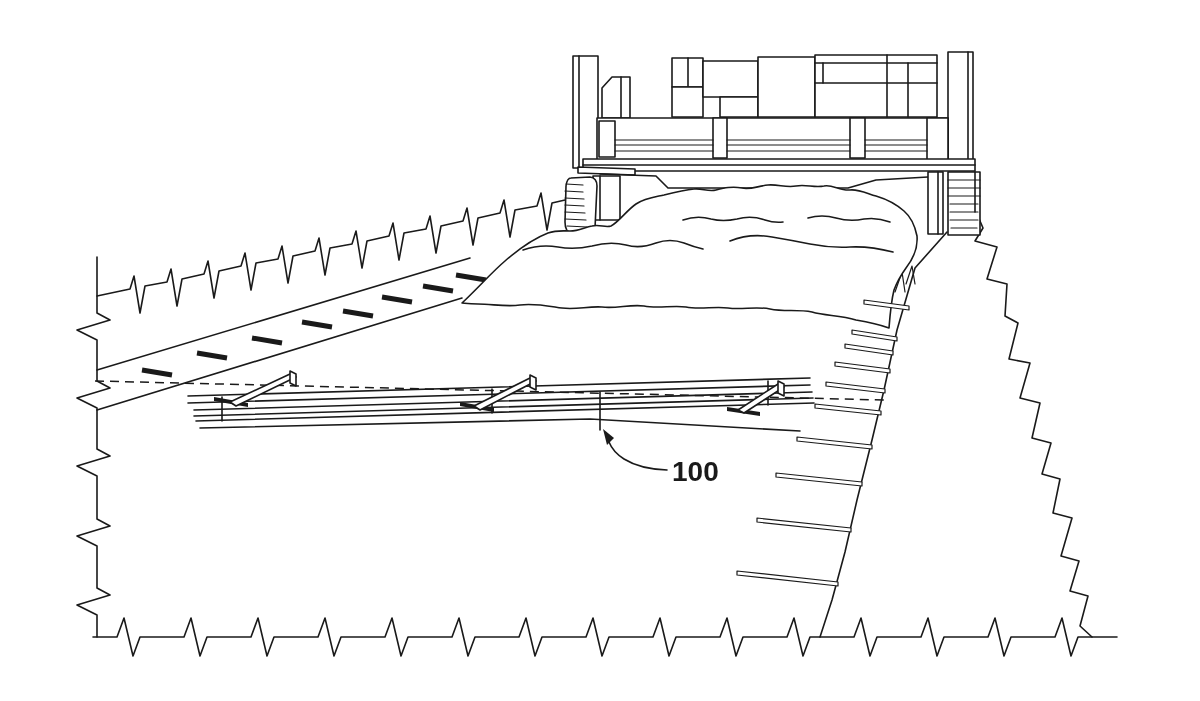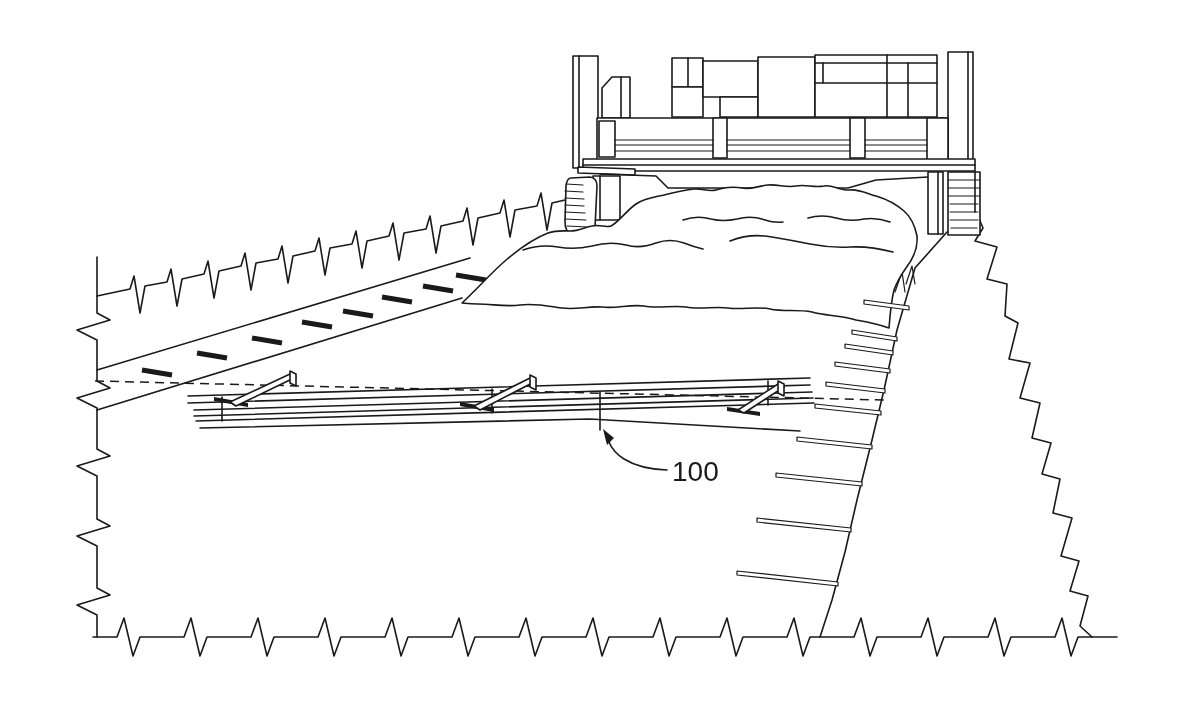--- a/index.html
+++ b/index.html
@@ -1,20 +1,21 @@
 <!DOCTYPE html>
 <html style="--line: #1a1a1a; --background: #ffffff;"><head>
 <meta charset="utf-8">
 <style>
   :root{ --line:#1a1a1a; --background:#ffffff; }
   html,body{ margin:0; padding:0; background:var(--background); }
   .stage{
     width:1200px; height:701px; position:relative; overflow:hidden;
     background:var(--background);
     font-family:"Liberation Sans", sans-serif;
+    font-weight:bold;
   }
   svg{ display:block; }
   .s  { stroke:var(--line); fill:none; stroke-width:1.6; stroke-linejoin:round; stroke-linecap:round; }
   .sf { stroke:var(--line); fill:var(--background); stroke-width:1.6; stroke-linejoin:round; }
   .thin { stroke-width:1.2; }
   .bold-dash { stroke:var(--line); stroke-width:5; stroke-linecap:butt; }
   .grade { stroke:var(--line); stroke-width:1.5; stroke-dasharray:9 6; fill:none; }
   .dark { fill:var(--line); stroke:none; }
   .ref-label{ font-family:"Liberation Sans", sans-serif; font-size:28px; fill:var(--line); }
 </style>

